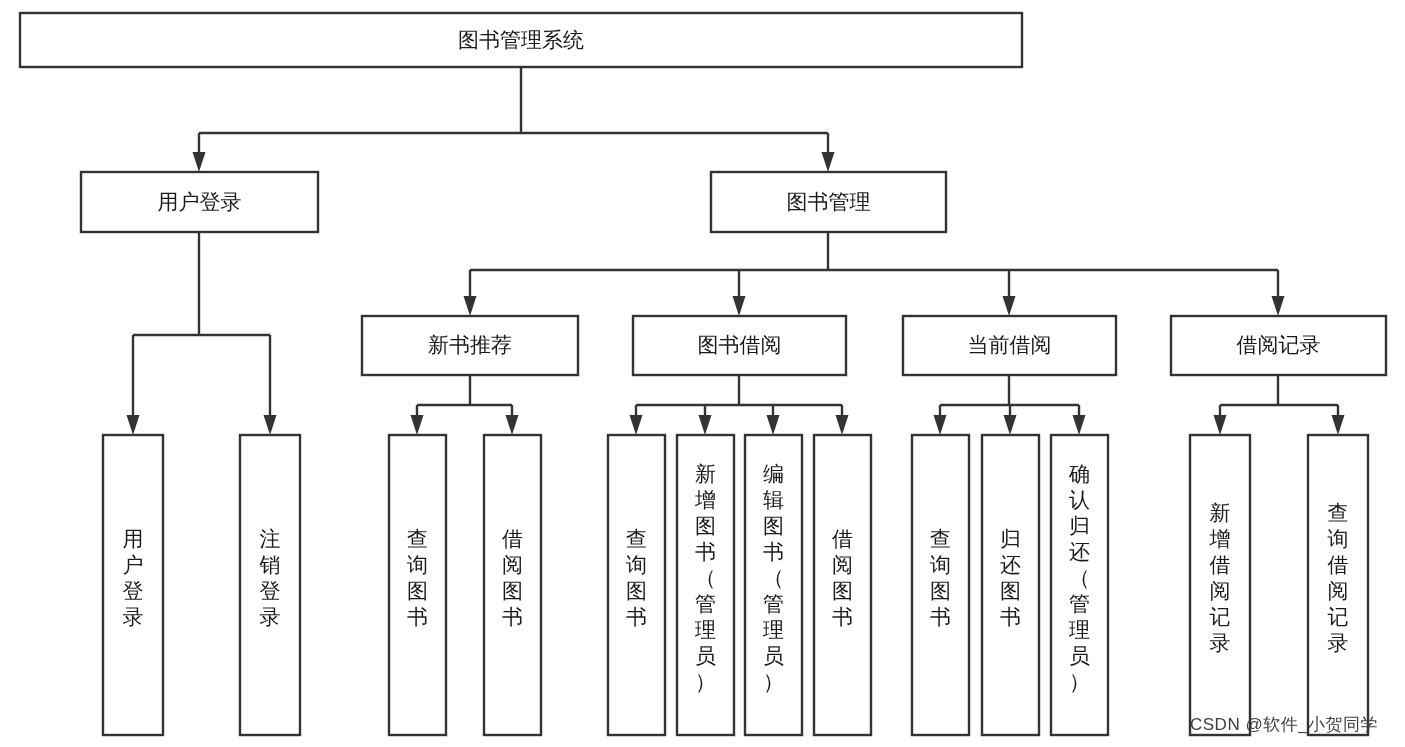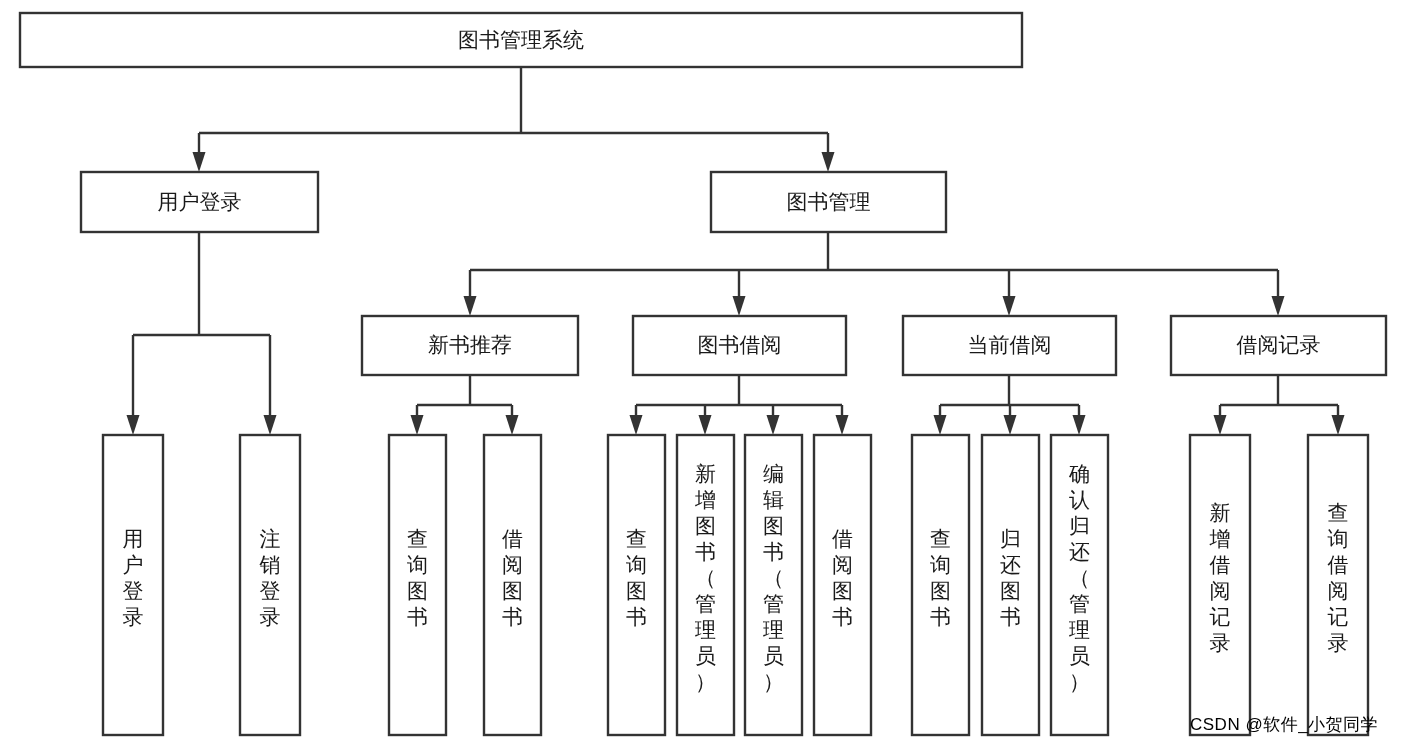--- a/index.html
+++ b/index.html
@@ -52,21 +52,21 @@
   .node-label-vertical {
     font-family: "Liberation Sans", "DejaVu Sans", sans-serif;
     fill: #1a1a1a;
     font-size: 21px;
     text-anchor: middle;
   }
   .watermark {
     position: absolute;
     font-family: "Liberation Sans", "DejaVu Sans", sans-serif;
     font-size: 17px;
-    color: #000000;
+    color: #404040;
     white-space: nowrap;
     left: 1190px;
     top: 713px;
     letter-spacing: 0.5px;
   }
 </style>
 </head>
 <body>
 
 <div id="diagram-root">

